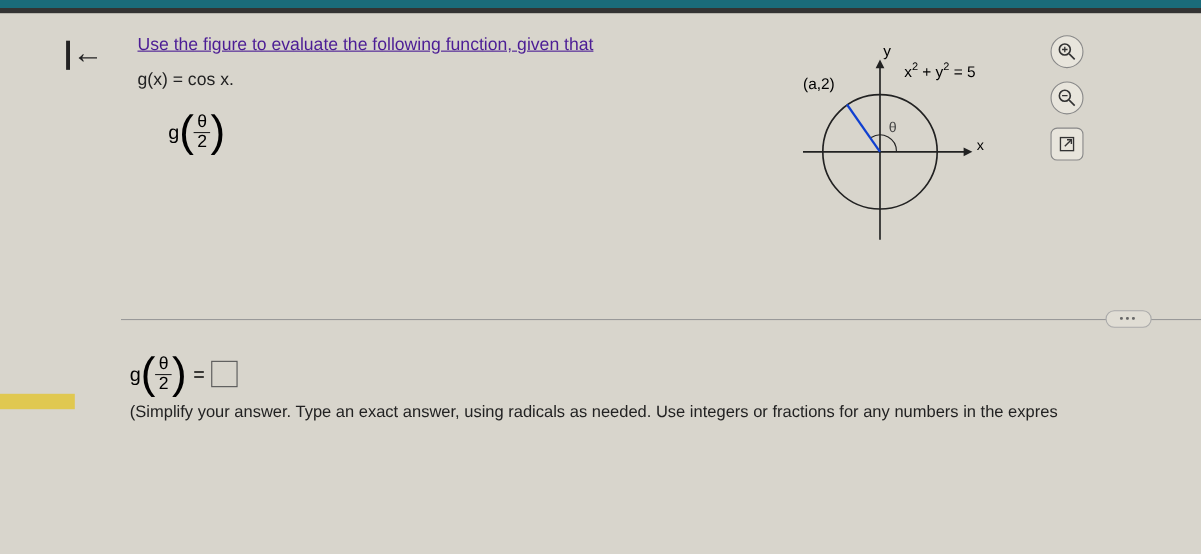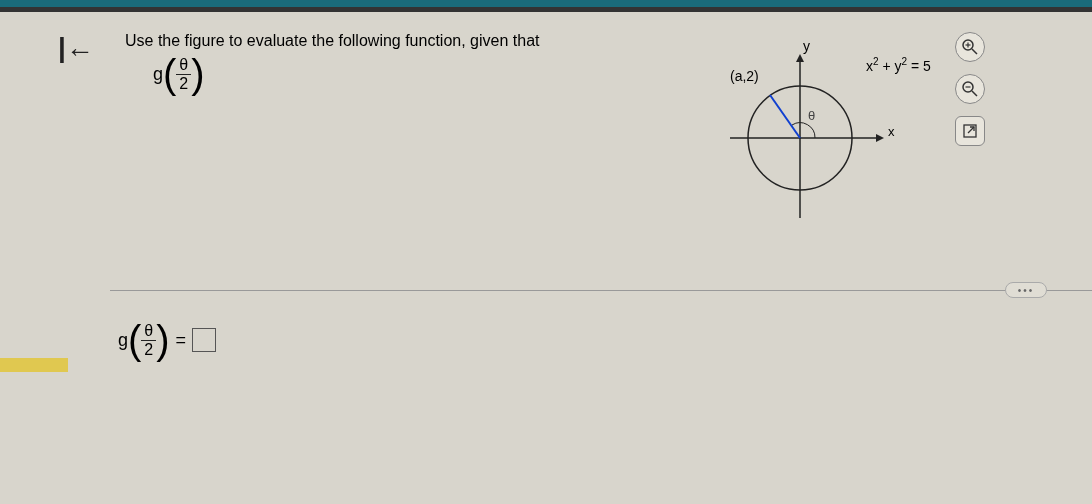--- a/index.html
+++ b/index.html
@@ -29,22 +29,23 @@
       cursor: pointer;
     }
     .content {
       position: absolute;
       left: 125px;
       top: 32px;
       right: 20px;
     }
     .prompt-line1 {
       font-size: 16px;
-      color: #000000;
-      margin-bottom: 4px;
+      color: #4c1d95;
+      margin-bottom: 14px;
+      text-decoration: underline;
     }
     .prompt-line2 {
       font-size: 16px;
       color: #222;
       margin-bottom: 18px;
     }
     .expr-display {
       margin-left: 28px;
       display: flex;
       align-items: center;
@@ -86,21 +87,20 @@
       left: 30px;
       top: 30px;
       font-size: 14px;
       text-align: right;
     }
     .circle-eq {
       position: absolute;
       left: 122px;
       top: 18px;
       font-size: 14px;
-      margin-left: 44px;
     }
     .sup { font-size: 10px; vertical-align: super; }
     .theta-label {
       position: absolute;
       left: 108px;
       top: 70px;
       font-size: 13px;
       color: #444;
     }
     .x-label {
@@ -196,20 +196,21 @@
 <body>
 
 <div class="top-bar"></div>
 
 <div class="back-button">
   <span>|←</span>
 </div>
 
 <div class="content">
   <div class="prompt-line1">Use the figure to evaluate the following function, given that</div>
+  <div class="prompt-line2">g(x) = cos x.</div>
   <div class="expr-display">
     <span>g</span>
     <span class="frac-wrap">
       <span class="paren">(</span>
       <span class="frac">
         <span class="num">θ</span>
         <span class="den">2</span>
       </span>
       <span class="paren">)</span>
     </span>
@@ -274,13 +275,14 @@
       <span class="paren">(</span>
       <span class="frac">
         <span class="num">θ</span>
         <span class="den">2</span>
       </span>
       <span class="paren">)</span>
     </span>
     <span style="margin-left:6px">=</span>
     <span class="answer-box"></span>
   </div>
+  <div class="instruction">(Simplify your answer. Type an exact answer, using radicals as needed. Use integers or fractions for any numbers in the expres</div>
 </div>
 
 </body></html>

